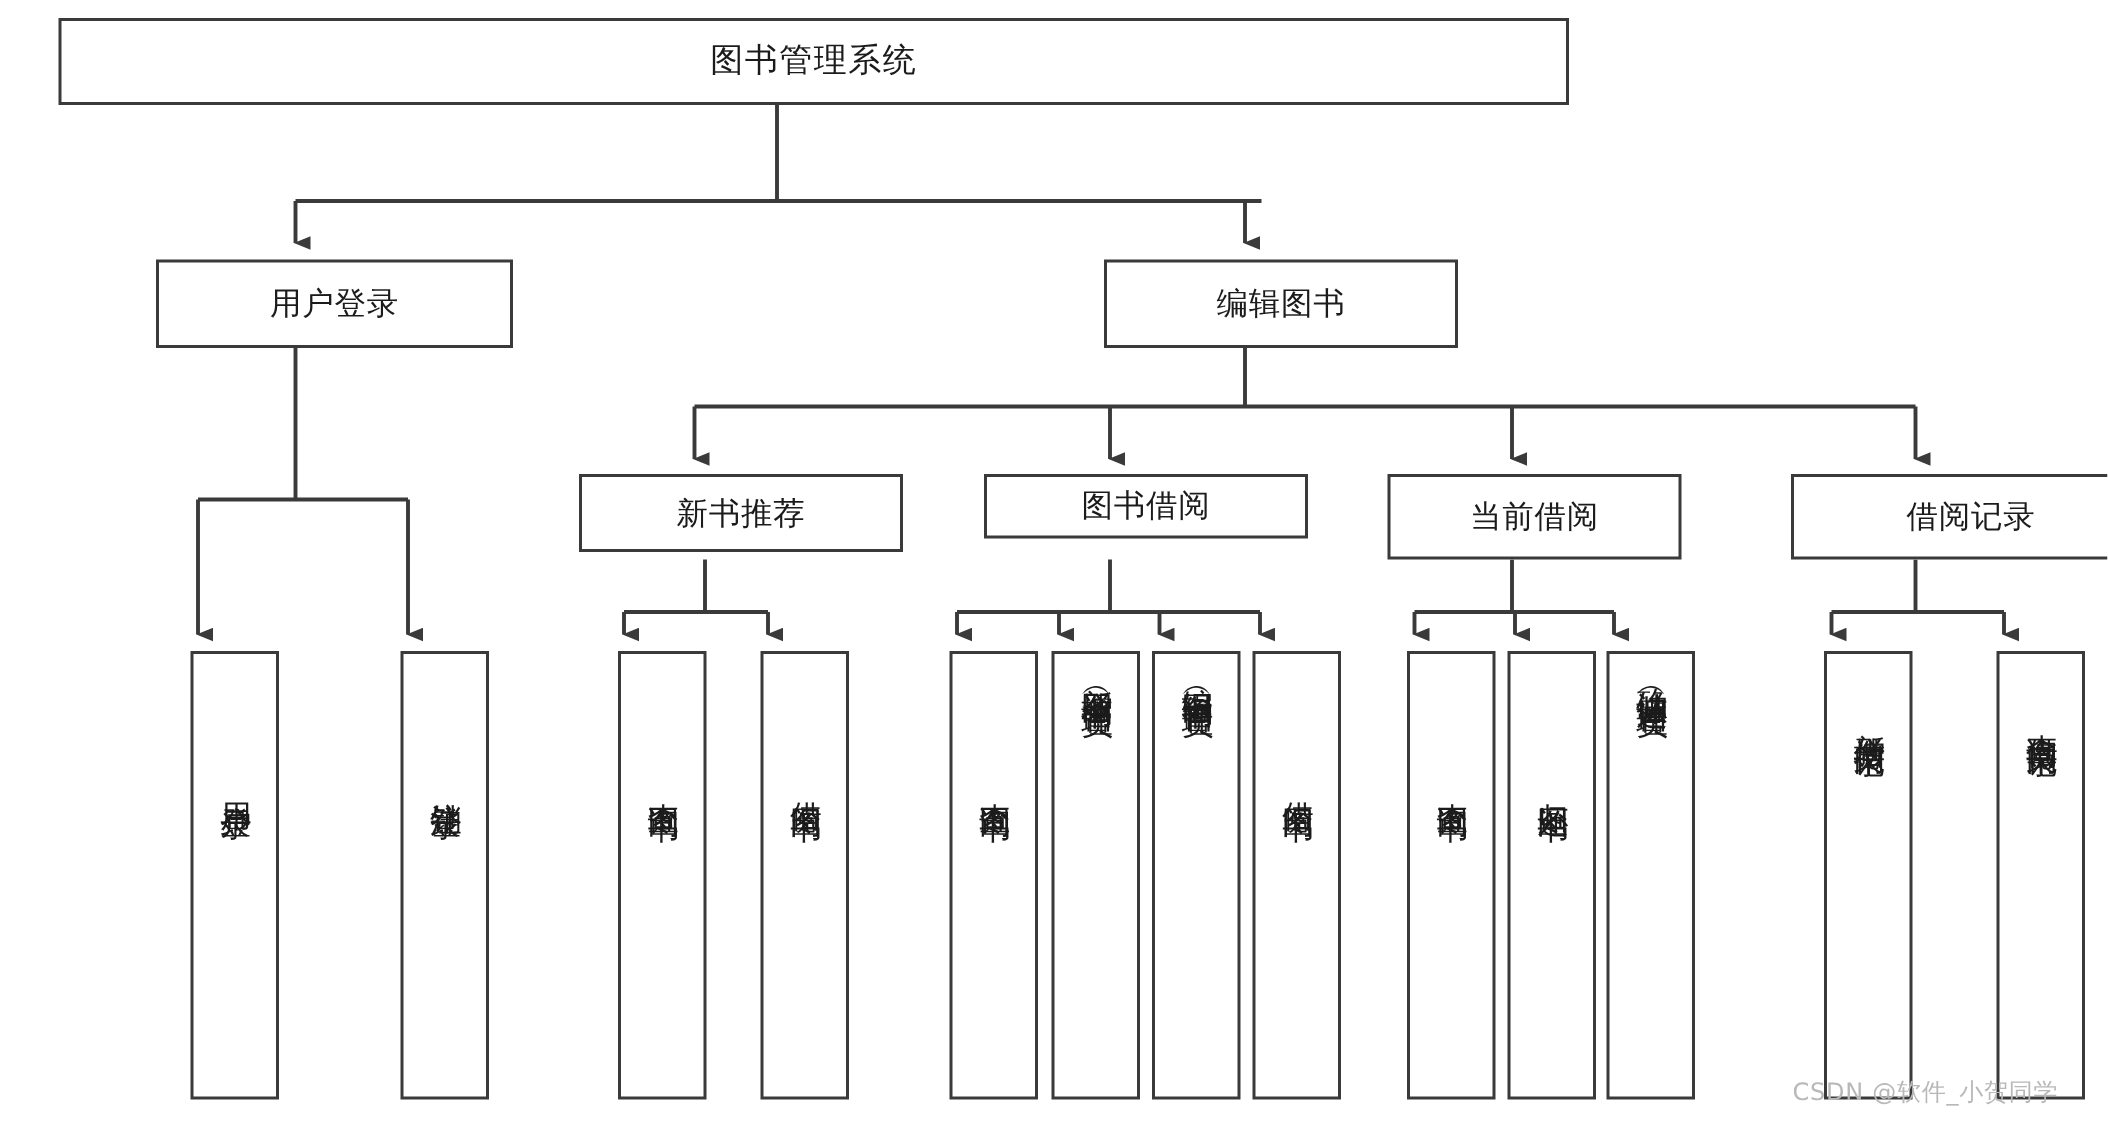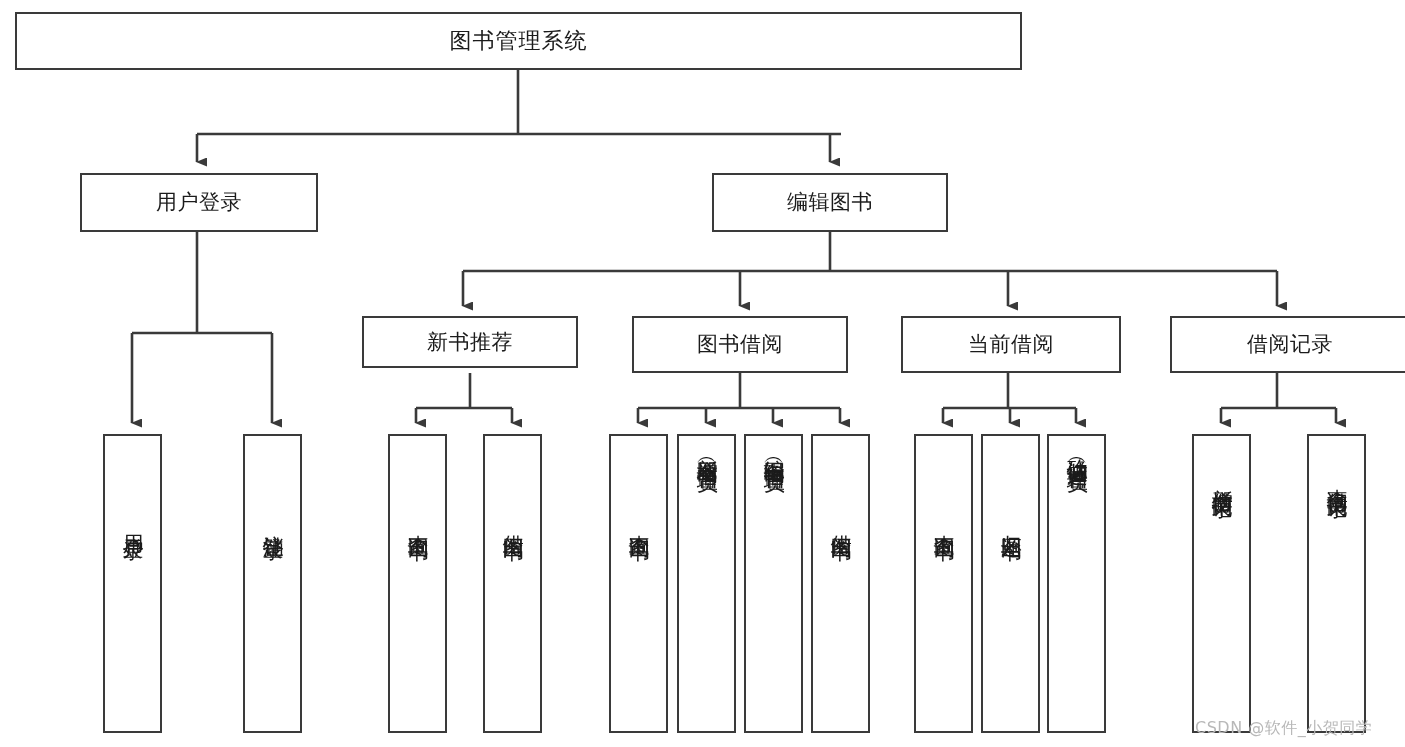--- a/index.html
+++ b/index.html
@@ -26,20 +26,21 @@
   }
   .node {
     position: absolute;
     box-sizing: border-box;
     border: 2px solid #3a3a3a;
     background: #ffffff;
     display: flex;
     align-items: center;
     justify-content: center;
     color: #1b1b1b;
+    margin-left: 24px;
   }
   .node .label {
     display: block;
     text-align: center;
     line-height: 1.18;
     white-space: nowrap;
   }
   .node.horiz .label {
     font-size: 21px;
     letter-spacing: 0.5px;
@@ -136,25 +137,25 @@
   </div>
 
   <div class="node horiz" style="left:712px; top:173px; width:236px; height:59px;">
     <span class="label">编辑图书</span>
   </div>
 
   <div class="node horiz" style="left:362px; top:316px; width:216px; height:52px;">
     <span class="label">新书推荐</span>
   </div>
 
-  <div class="node horiz" style="left:632px; top:316px; width:216px; height:57px;align-items:center;">
+  <div class="node horiz" style="left:632px; top:316px; width:216px; height:43px;align-items:center;">
     <span class="label">图书借阅</span>
   </div>
 
-  <div class="node horiz" style="left:901px; top:316px; width:220px; height:57px;">
+  <div class="node horiz" style="left:901px; top:316px; width:196px; height:57px;">
     <span class="label">当前借阅</span>
   </div>
 
   <div class="node horiz" style="left:1170px; top:316px; width:240px; height:57px;">
     <span class="label">借阅记录</span>
   </div>
 
   <div class="node vert" style="left:103px; top:434px; width:59px; height:299px; padding-top:82px;">
     <span class="label">用户登录</span>
   </div>

